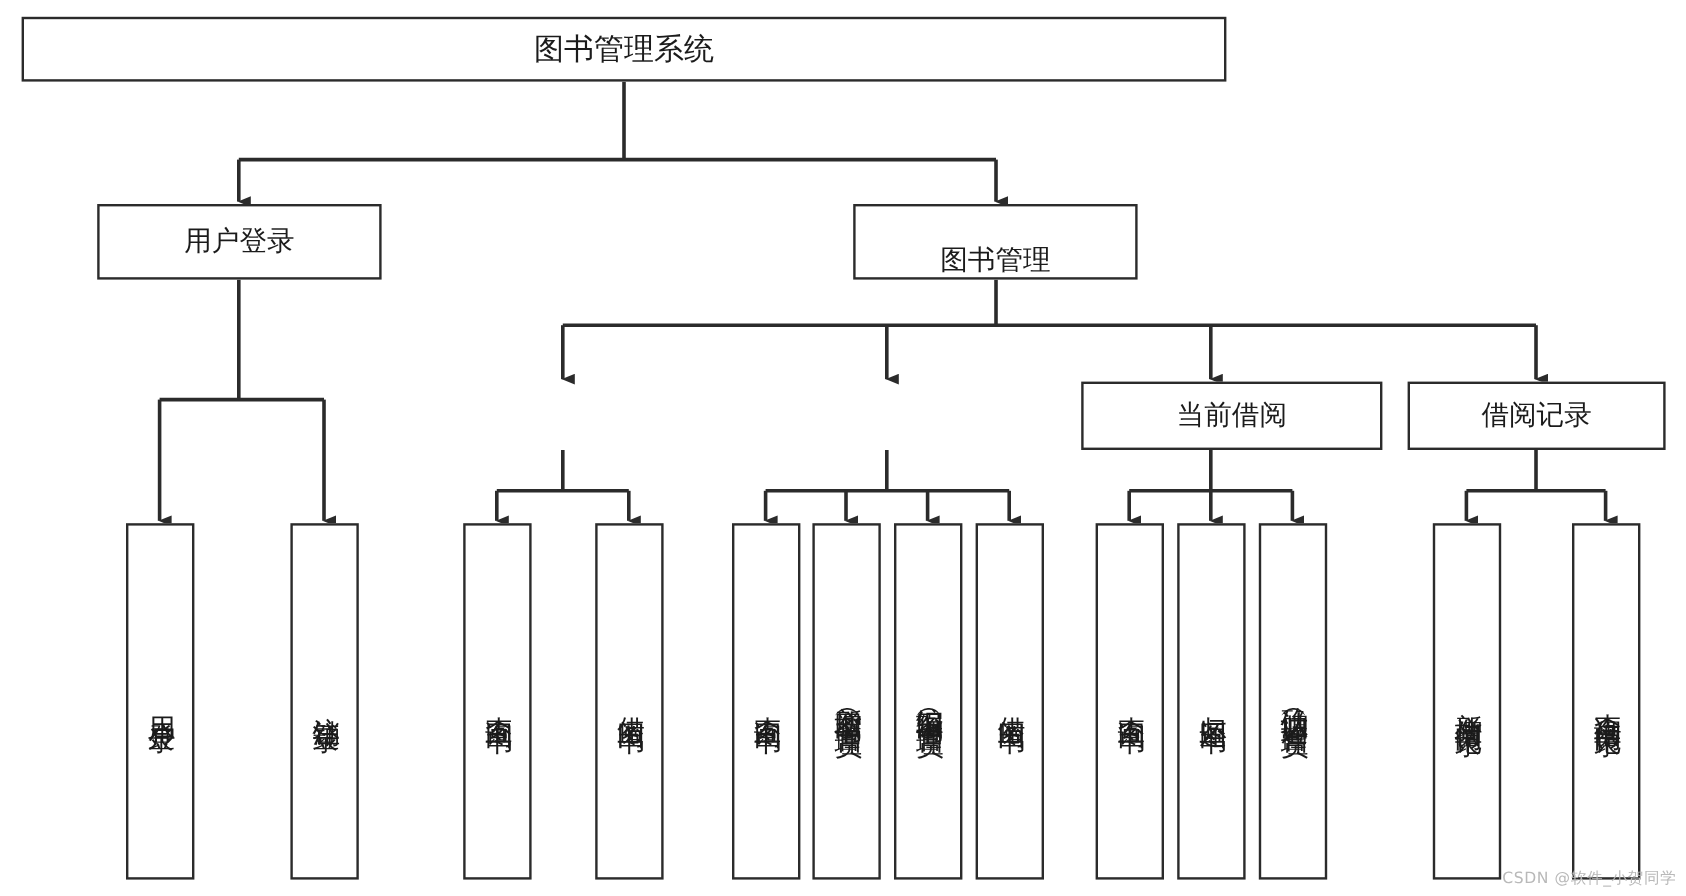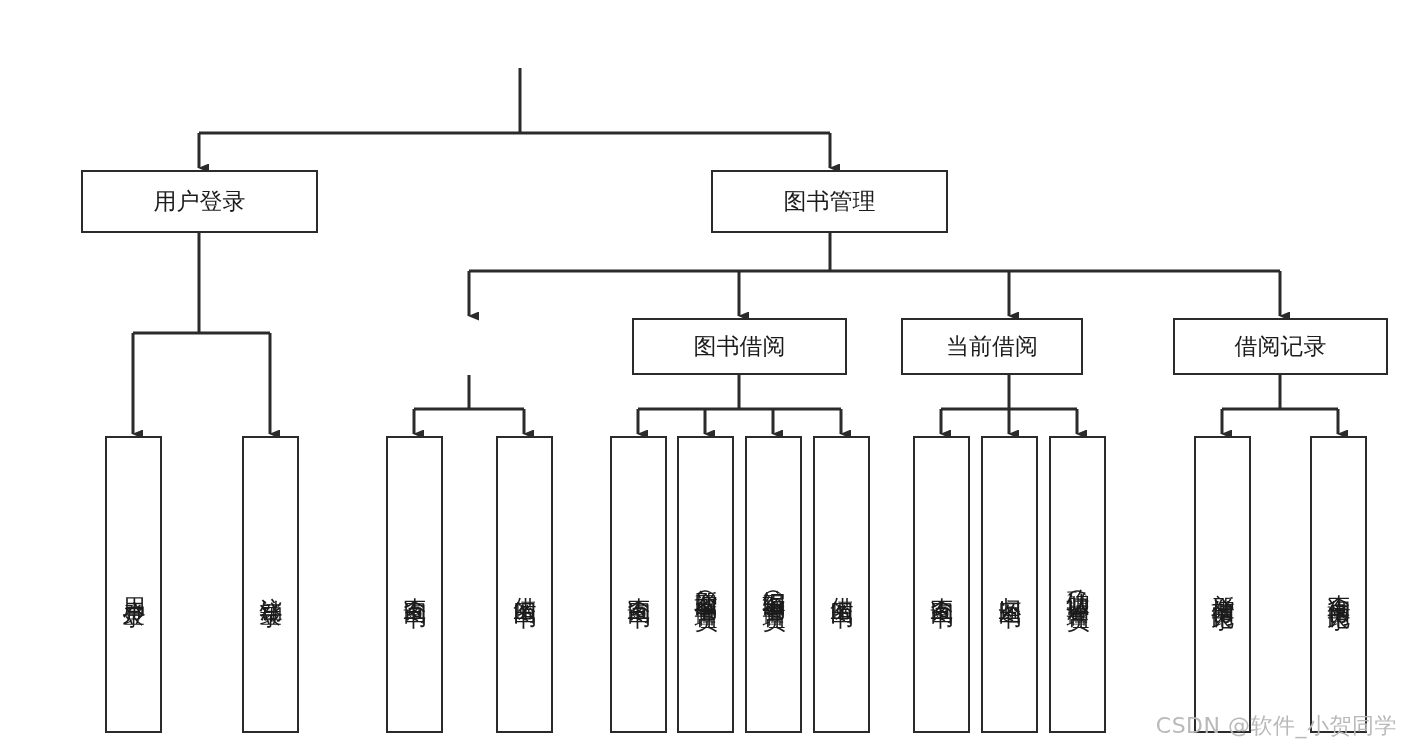--- a/index.html
+++ b/index.html
@@ -61,21 +61,21 @@
     text-orientation: upright;
     letter-spacing: 3px;
     white-space: normal;
     max-height: 284px;
     text-align: center;
   }
   #watermark {
     position: absolute;
     right: 8px;
     bottom: 6px;
-    font-size: 22px;
+    font-size: 13px;
     color: #b9b9b9;
     letter-spacing: 0.5px;
     white-space: nowrap;
   }
 </style>
 </head>
 <body>
 
 <div id="diagram-root">
 
@@ -123,32 +123,32 @@
       <path d="M1009,409 L1009,434" marker-end="url(#arrowhead)"></path>
       <path d="M1077,409 L1077,434" marker-end="url(#arrowhead)"></path>
 
       <path d="M1280,375 L1280,409"></path>
       <path d="M1222,409 L1338,409"></path>
       <path d="M1222,409 L1222,434" marker-end="url(#arrowhead)"></path>
       <path d="M1338,409 L1338,434" marker-end="url(#arrowhead)"></path>
     </g>
   </svg>
 
+  <div class="node node-root" style="left:18px; top:14px; width:1004px; height:54px;">
+    <span class="node-label">图书管理系统</span>
+  </div>
 
   <div class="node node-l2" style="left:81px; top:170px; width:237px; height:63px;">
     <span class="node-label">用户登录</span>
   </div>
-  <div class="node node-l2" style="left:711px; top:170px; width:237px; height:63px;">
+  <div class="node node-l2" style="left:711px; top:170px; width:237px; height:63px;align-items:flex-end;">
     <span class="node-label">图书管理</span>
   </div>
 
-  <div class="node node-l3" style="left:632px; top:318px; width:215px; height:57px;">
-    <span class="node-label">图书借阅</span>
-  </div>
-  <div class="node node-l3" style="left:901px; top:318px; width:182px; height:57px;">
+  <div class="node node-l3" style="left:901px; top:318px; width:251px; height:57px;">
     <span class="node-label">当前借阅</span>
   </div>
   <div class="node node-l3" style="left:1173px; top:318px; width:215px; height:57px;align-items:center;">
     <span class="node-label">借阅记录</span>
   </div>
 
   <div class="node node-leaf" style="left:105px; top:436px; width:57px; height:297px;">
     <span class="node-label">用户登录</span>
   </div>
   <div class="node node-leaf" style="left:242px; top:436px; width:57px; height:297px;">

